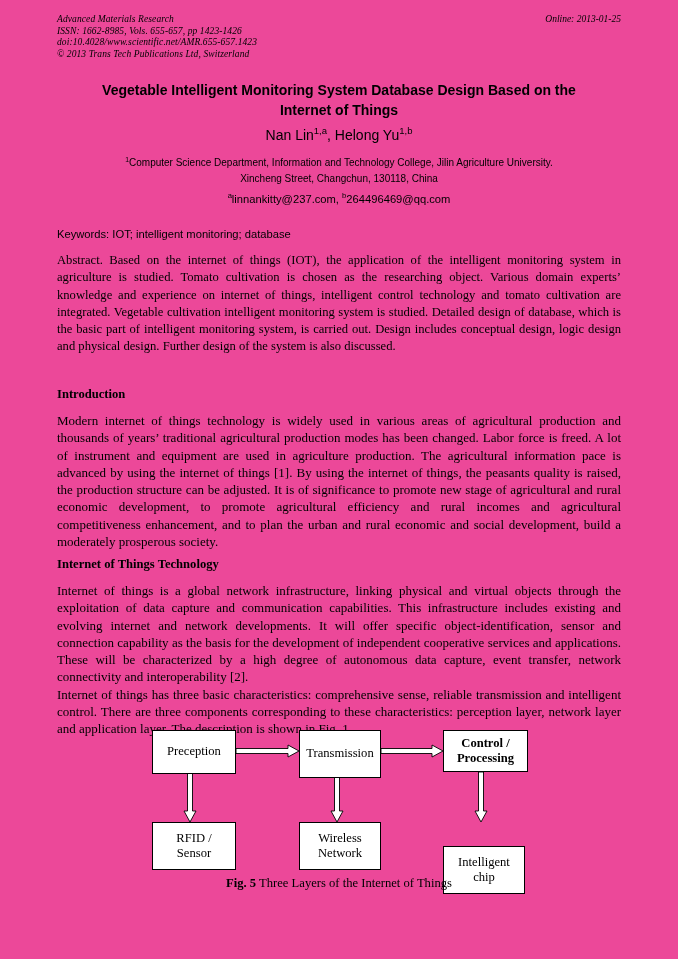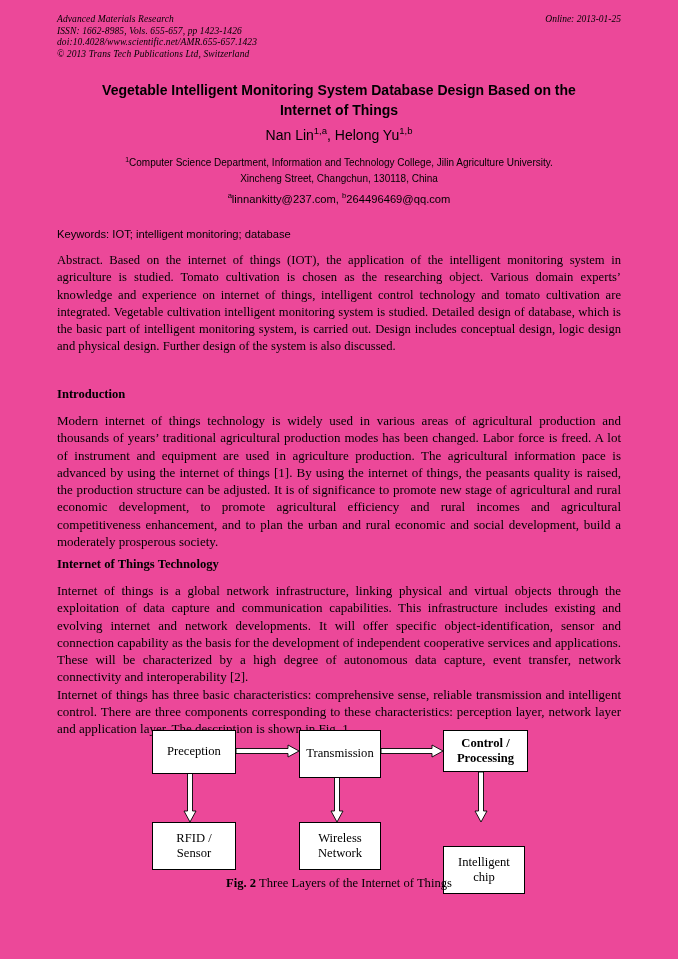--- a/index.html
+++ b/index.html
@@ -279,17 +279,17 @@
           <span>Wireless<br>Network</span>
         </div>
         <div class="fig-box" style="left: 152px; top: 110px; width: 84px; height: 48px;">
           <span>RFID /<br>Sensor</span>
         </div>
         <div class="fig-box" style="left: 443px; top: 110px; width: 82px; height: 48px; margin-top: 24px;">
           <span>Intelligent<br>chip</span>
         </div>
       </div>
     <div class="fig-caption">
-      <span class="lbl">Fig. 2</span><span> Three Layers of the Internet of Things</span>
+      <span class="lbl">Fig. 5</span><span> Three Layers of the Internet of Things</span>
     </div>
   </div>
 
 </div>
 
 </body></html>

